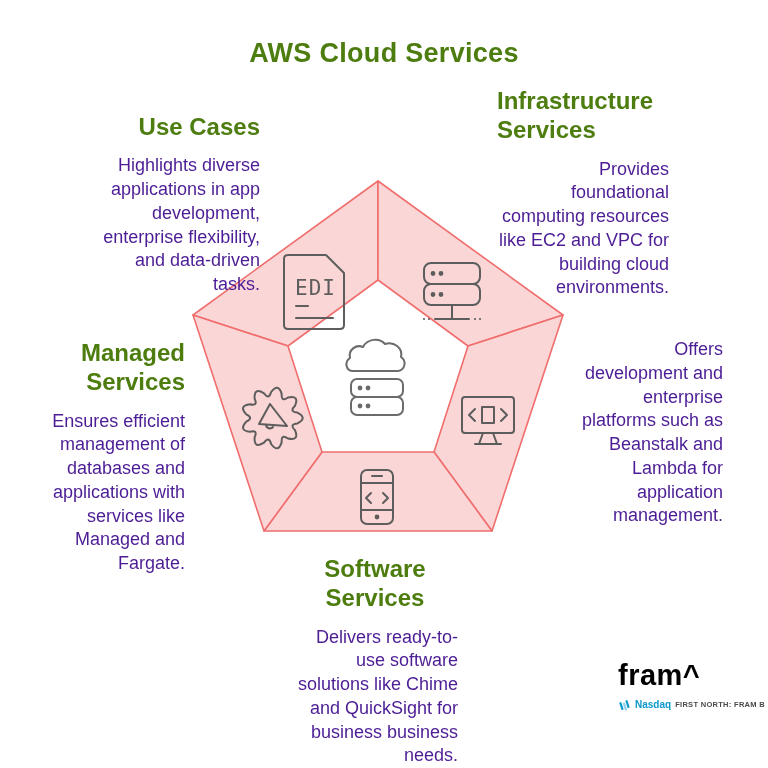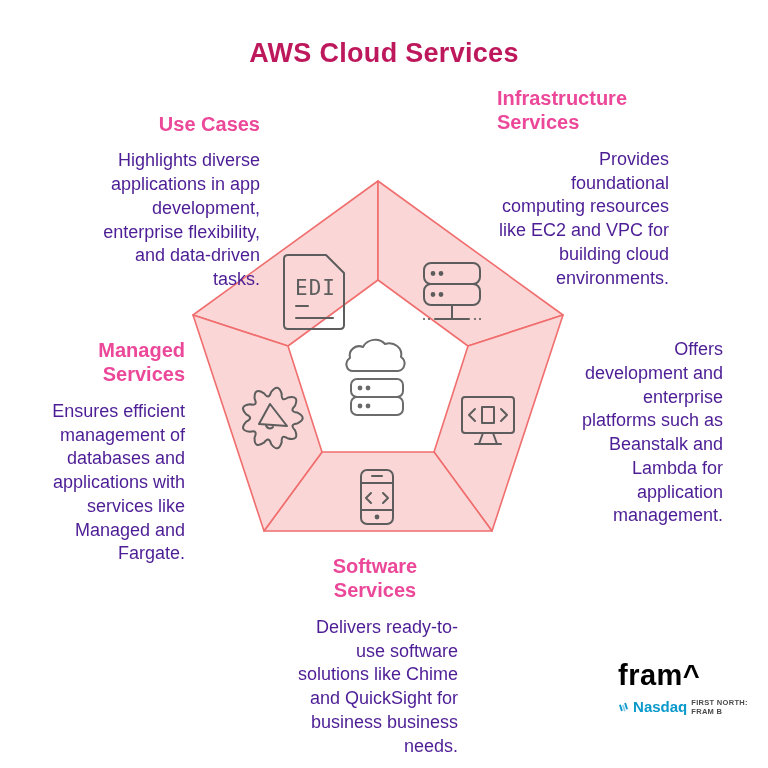--- a/index.html
+++ b/index.html
@@ -13,28 +13,28 @@
     overflow: hidden;
   }
   .title {
     position: absolute;
     top: 38px;
     left: 0;
     width: 768px;
     text-align: center;
     font-size: 27px;
     font-weight: bold;
-    color: #be185d;
+    color: #4d7c0f;
     letter-spacing: 0.3px;
   }
   .section { position: absolute; }
   .section h2 {
-    font-size: 20px;
+    font-size: 24px;
     font-weight: bold;
-    color: #ec4899;
+    color: #4d7c0f;
     line-height: 1.22;
     margin-bottom: 13px;
   }
   .section .body {
     font-size: 18px;
     color: #4c1d95;
     line-height: 1.32;
     text-align: right;
   }
   .align-right { text-align: right; }
@@ -61,21 +61,21 @@
     letter-spacing: 0.5px;
     line-height: 1.1;
   }
   .nasdaq-row {
     margin-top: 6px;
     display: flex;
     align-items: center;
     gap: 4px;
   }
   .nasdaq-label {
-    font-size: 15px;
+    font-size: 10px;
     font-weight: bold;
     color: #0999cb;
   }
   .listing-label {
     font-size: 7.5px;
     font-weight: bold;
     color: #4a4a4a;
     letter-spacing: 0.3px;
   }
 </style>

